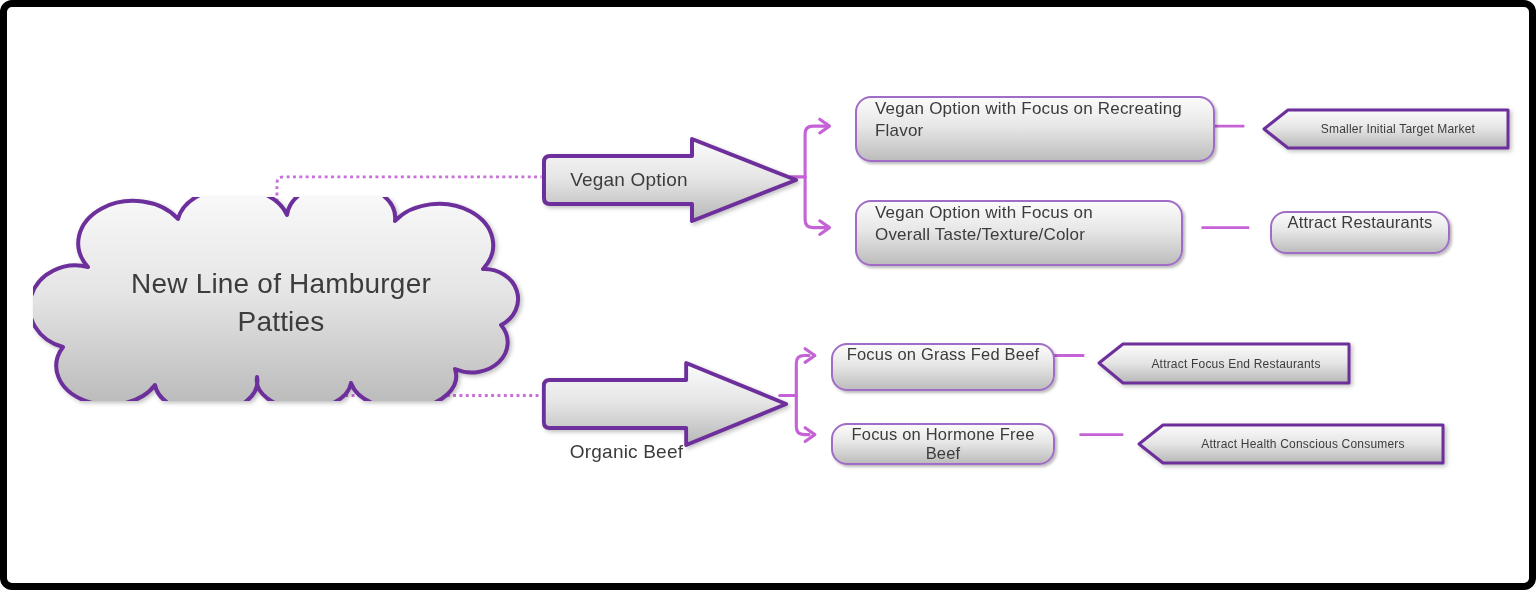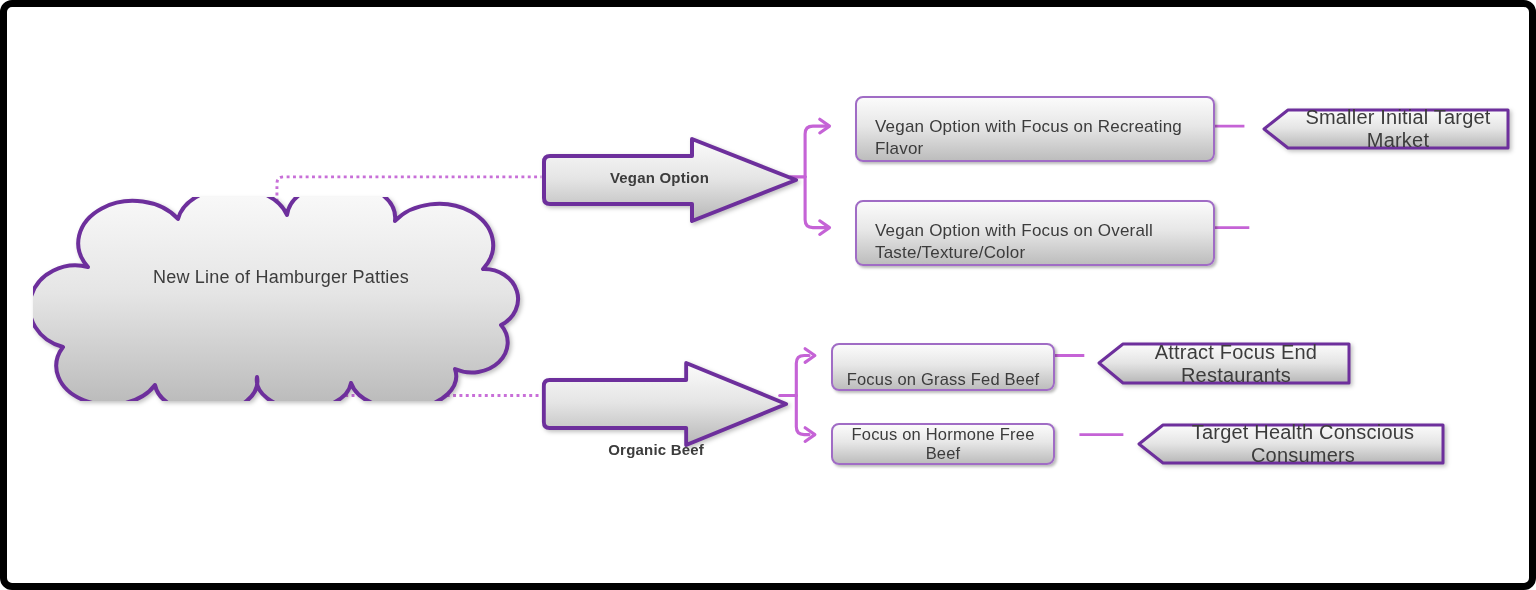--- a/index.html
+++ b/index.html
@@ -23,25 +23,25 @@
     color:#3c3c3c;
     letter-spacing:.2px;
     pointer-events:none;
   }
 
   
   .node{
     position:absolute;
     box-sizing:border-box;
     border:2.5px solid #a06cc5;
-    border-radius:8px;
+    border-radius:16px;
     background:linear-gradient(180deg,#fbfbfb 0%,#e7e7e7 45%,#bdbdbd 100%);
     box-shadow:2px 2px 3px rgba(0,0,0,.28);
     color:#3c3c3c;
-    display:flex;align-items:flex-end;
+    display:flex;align-items:flex-start;
   }
   .node::before,.node::after{
     content:"";
     position:absolute;
     width:14px;height:14px;
     top:calc(50% - 7px);
     border-radius:50%;
     background:#d9d9d9;
     border:2.5px solid #a06cc5;
     z-index:-1;
@@ -49,32 +49,31 @@
   }
   .node::before{left:-9px;}
   .node::after{right:-9px;}
   .node .txt{position:relative;z-index:1;letter-spacing:.2px;}
   .node.left-text .txt{padding:0 30px 0 18px;text-align:left;line-height:1.3;font-size:17px;}
   .node.center-text{justify-content:center;text-align:center;}
   .node.center-text .txt{font-size:16.5px;padding:0 8px;}
 
   .cloud-label{
     text-align:center;
-    font-size:18px;
+    font-size:28px;
     line-height:1.35;
   }
   .arrow-label{
-    text-align:right;
-    font-size:15px;
-    font-weight:bold;
+    text-align:center;
+    font-size:19px;
   }
   .pent-label{
     display:flex;align-items:center;justify-content:center;
-    font-size:20px;
-    text-align:center;
+    font-size:12px;
+    text-align:right;
   }
 </style>
 </head>
 <body>
 
 <div class="canvas">
 
   <svg width="0" height="0" style="position:absolute" aria-hidden="true">
     <defs>
       <linearGradient id="shapeGrad" x1="0" y1="0" x2="0" y2="1">
@@ -138,41 +137,44 @@
 
   <svg class="shape" style="left:533px;top:353px;filter:drop-shadow(2px 2px 2px rgba(0,0,0,.25));" width="250" height="88" viewBox="0 0 260 88" preserveAspectRatio="none">
     <path d="M10,20 L152,20 L152,3 L256,44 L152,85 L152,68 L10,68 Q4,68 4,62 L4,26 Q4,20 10,20 Z" fill="url(#shapeGrad)" stroke="#6d2f9c" stroke-width="4" stroke-linejoin="round"></path>
   </svg>
   <div class="shape-label arrow-label" style="left:542px;top:386px;width:155px;margin-top:48px;">Organic Beef</div>
 
   <div class="node left-text" style="left:848px;top:89px;width:360px;height:66px;">
     <span class="txt">Vegan Option with Focus on Recreating Flavor</span>
   </div>
 
-  <div class="node left-text" style="left:848px;top:193px;width:360px;height:66px;">
+  <div class="node left-text" style="left:848px;top:193px;width:328px;height:66px;">
     <span class="txt">Vegan Option with Focus on Overall Taste/Texture/Color</span>
   </div>
 
   <div class="node center-text" style="left:824px;top:336px;width:224px;height:48px;">
     <span class="txt">Focus on Grass Fed Beef</span>
   </div>
 
   <div class="node center-text" style="left:824px;top:416px;width:224px;height:42px;">
     <span class="txt">Focus on Hormone Free Beef</span>
   </div>
 
   <svg class="shape" style="left:1255px;top:100px;filter:drop-shadow(2px 2px 2px rgba(0,0,0,.25));" width="250" height="44" viewBox="0 0 250 44">
     <path d="M2,22 L26,3 L246,3 L246,41 L26,41 Z" fill="url(#shapeGrad)" stroke="#6d2f9c" stroke-width="3" stroke-linejoin="round"></path>
   </svg>
   <div class="shape-label pent-label" style="left:1281px;top:100px;width:220px;height:44px;">Smaller Initial Target Market</div>
 
+  <div class="node center-text" style="left:1263px;top:204px;width:180px;height:43px;">
+    <span class="txt">Attract Restaurants</span>
+  </div>
 
   <svg class="shape" style="left:1090px;top:334px;filter:drop-shadow(2px 2px 2px rgba(0,0,0,.25));" width="256" height="45" viewBox="0 0 256 45">
     <path d="M2,22 L26,3 L252,3 L252,42 L26,42 Z" fill="url(#shapeGrad)" stroke="#6d2f9c" stroke-width="3" stroke-linejoin="round"></path>
   </svg>
   <div class="shape-label pent-label" style="left:1116px;top:334px;width:226px;height:45px;">Attract Focus End Restaurants</div>
 
   <svg class="shape" style="left:1130px;top:415px;filter:drop-shadow(2px 2px 2px rgba(0,0,0,.25));" width="310" height="44" viewBox="0 0 310 44">
     <path d="M2,22 L26,3 L306,3 L306,41 L26,41 Z" fill="url(#shapeGrad)" stroke="#6d2f9c" stroke-width="3" stroke-linejoin="round"></path>
   </svg>
-  <div class="shape-label pent-label" style="left:1156px;top:415px;width:280px;height:44px;">Target Health Conscious Consumers</div>
+  <div class="shape-label pent-label" style="left:1156px;top:415px;width:280px;height:44px;">Attract Health Conscious Consumers</div>
 
 </div>
 
 </body></html>

